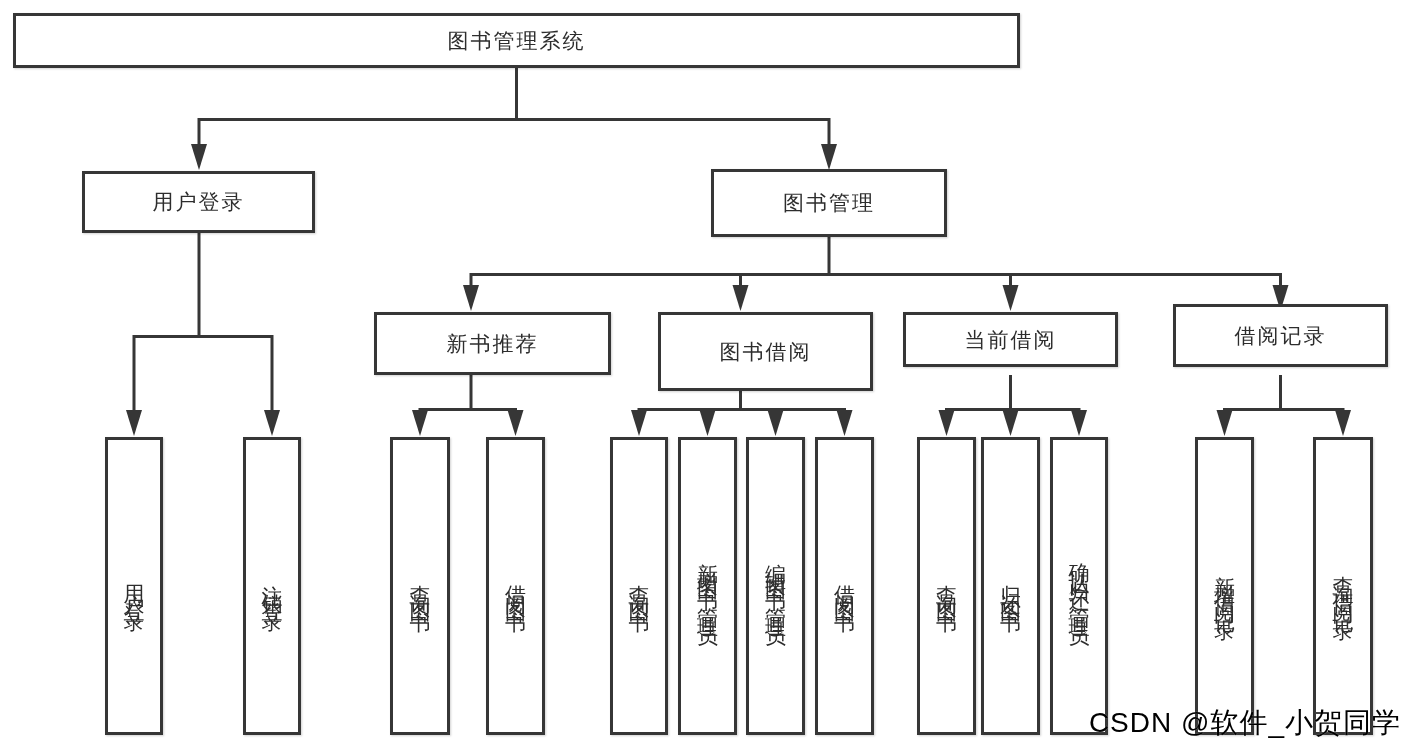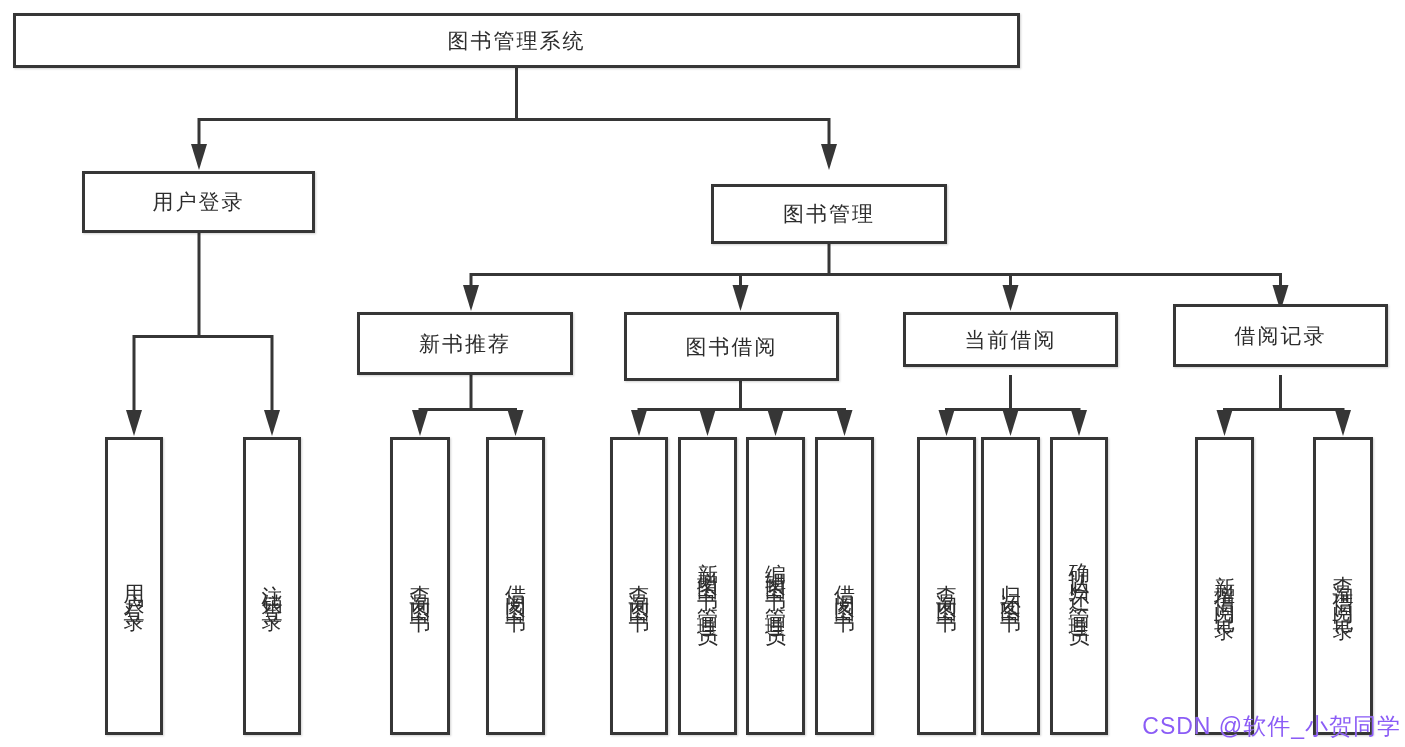--- a/index.html
+++ b/index.html
@@ -24,23 +24,23 @@
     writing-mode:vertical-rl;
     text-orientation:mixed;
     letter-spacing:9px;
     font-size:21px;
     white-space:normal;
   }
   .watermark{
     position:absolute;
     right:4px;
     bottom:5px;
-    font-size:23px;
+    font-size:28px;
     letter-spacing:1px;
-    color:#8b5cf6;
+    color:#000000;
     z-index:5;
     text-shadow:0 0 1px rgba(255,255,255,0.6);
   }
 </style>
 </head>
 <body>
 
 <div class="canvas">
 
   <svg class="connectors" viewBox="0 0 1405 747" xmlns="http://www.w3.org/2000/svg">
@@ -89,24 +89,24 @@
       <path d="M1002.5 410 L1018.5 410 L1010.5 436 Z"></path>
       <path d="M1071 410 L1087 410 L1079 436 Z"></path>
       <path d="M1216.5 410 L1232.5 410 L1224.5 436 Z"></path>
       <path d="M1335 410 L1351 410 L1343 436 Z"></path>
     </g>
   </svg>
 
   <div class="box" style="left:13px;top:13px;width:1007px;height:55px">图书管理系统</div>
 
   <div class="box" style="left:82px;top:171px;width:233px;height:62px">用户登录</div>
-  <div class="box" style="left:711px;top:184px;width:236px;height:60px">图书管理</div>
+  <div class="box" style="left:711px;top:169px;width:236px;height:68px">图书管理</div>
 
-  <div class="box" style="left:357px;top:312px;width:216px;height:63px">新书推荐</div>
-  <div class="box" style="left:624px;top:312px;width:215px;height:69px">图书借阅</div>
+  <div class="box" style="left:374px;top:312px;width:237px;height:63px">新书推荐</div>
+  <div class="box" style="left:658px;top:312px;width:215px;height:79px">图书借阅</div>
   <div class="box" style="left:903px;top:312px;width:215px;height:55px">当前借阅</div>
   <div class="box" style="left:1173px;top:304px;width:215px;height:63px">借阅记录</div>
 
   <div class="box v" style="left:105px;top:437px;width:58px;height:298px">用户登录</div>
   <div class="box v" style="left:243px;top:437px;width:58px;height:298px">注销登录</div>
 
   <div class="box v" style="left:390px;top:437px;width:60px;height:298px">查询图书</div>
   <div class="box v" style="left:486px;top:437px;width:59px;height:298px">借阅图书</div>
 
   <div class="box v" style="left:610px;top:437px;width:58px;height:298px">查询图书</div>

